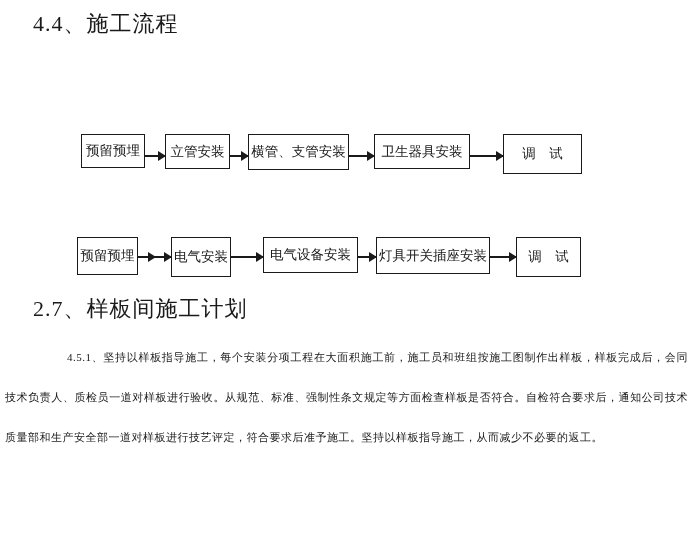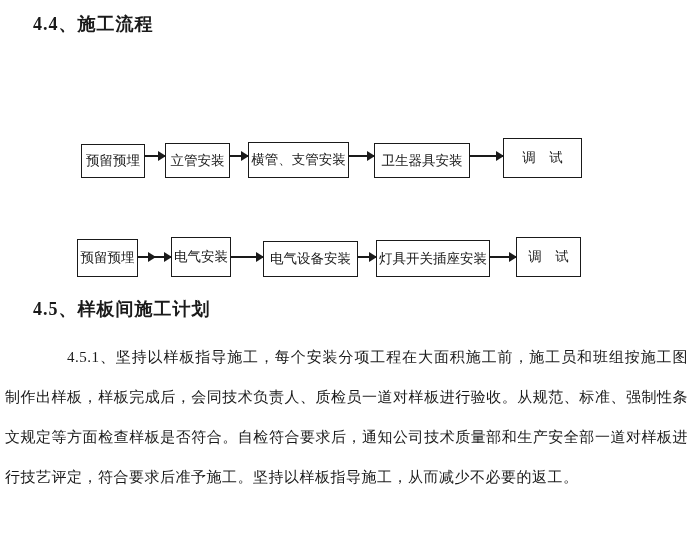--- a/index.html
+++ b/index.html
@@ -12,31 +12,30 @@
     width: 692px;
     height: 544px;
     background: #ffffff;
     font-family: "Liberation Serif", "DejaVu Serif", serif;
     color: #1a1a1a;
     overflow: hidden;
   }
   .h {
     position: absolute;
     white-space: nowrap;
-    font-size: 18px;
+    font-size: 22px;
     line-height: 22px;
     letter-spacing: 1px;
-    font-weight: bold;
   }
   .h.heading { left: 33px; }
   .h.sub     { left: 72px; }
   .flow {
     position: absolute;
     display: flex;
-    align-items: flex-end;
+    align-items: flex-start;
   }
   .fbox {
     box-sizing: border-box;
     border: 1px solid #1a1a1a;
     background: #ffffff;
     display: flex;
     align-items: center;
     justify-content: center;
     font-size: 13.5px;
     white-space: nowrap;
@@ -59,21 +58,21 @@
     height: 0;
     border-left: 8px solid #1a1a1a;
     border-top: 5px solid transparent;
     border-bottom: 5px solid transparent;
   }
   .para {
     position: absolute;
     left: 5px;
     top: 337px;
     width: 683px;
-    font-size: 15px;
+    font-size: 11px;
     line-height: 40px;
     text-align: justify;
     text-justify: inter-ideograph;
     text-indent: 62px;
     letter-spacing: 0.5px;
   }
 </style>
 </head>
 <body>
 
@@ -102,17 +101,17 @@
     <div class="arrow" style="width:16px"></div>
     <div class="fbox" style="width:60px; height:40px">电气安装</div>
     <div class="arrow" style="width:32px"></div>
     <div class="fbox" style="width:95px; height:36px">电气设备安装</div>
     <div class="arrow" style="width:18px"></div>
     <div class="fbox" style="width:114px; height:37px">灯具开关插座安装</div>
     <div class="arrow" style="width:26px"></div>
     <div class="fbox" style="width:65px; height:40px">调　试</div>
   </div>
 
-  <div class="h heading" style="top:298px">4.5、样板间施工计划</div>
+  <div class="h heading" style="top:298px">2.7、样板间施工计划</div>
 
   <div class="para">4.5.1、坚持以样板指导施工，每个安装分项工程在大面积施工前，施工员和班组按施工图制作出样板，样板完成后，会同技术负责人、质检员一道对样板进行验收。从规范、标准、强制性条文规定等方面检查样板是否符合。自检符合要求后，通知公司技术质量部和生产安全部一道对样板进行技艺评定，符合要求后准予施工。坚持以样板指导施工，从而减少不必要的返工。</div>
 
 </div>
 
 </body></html>

